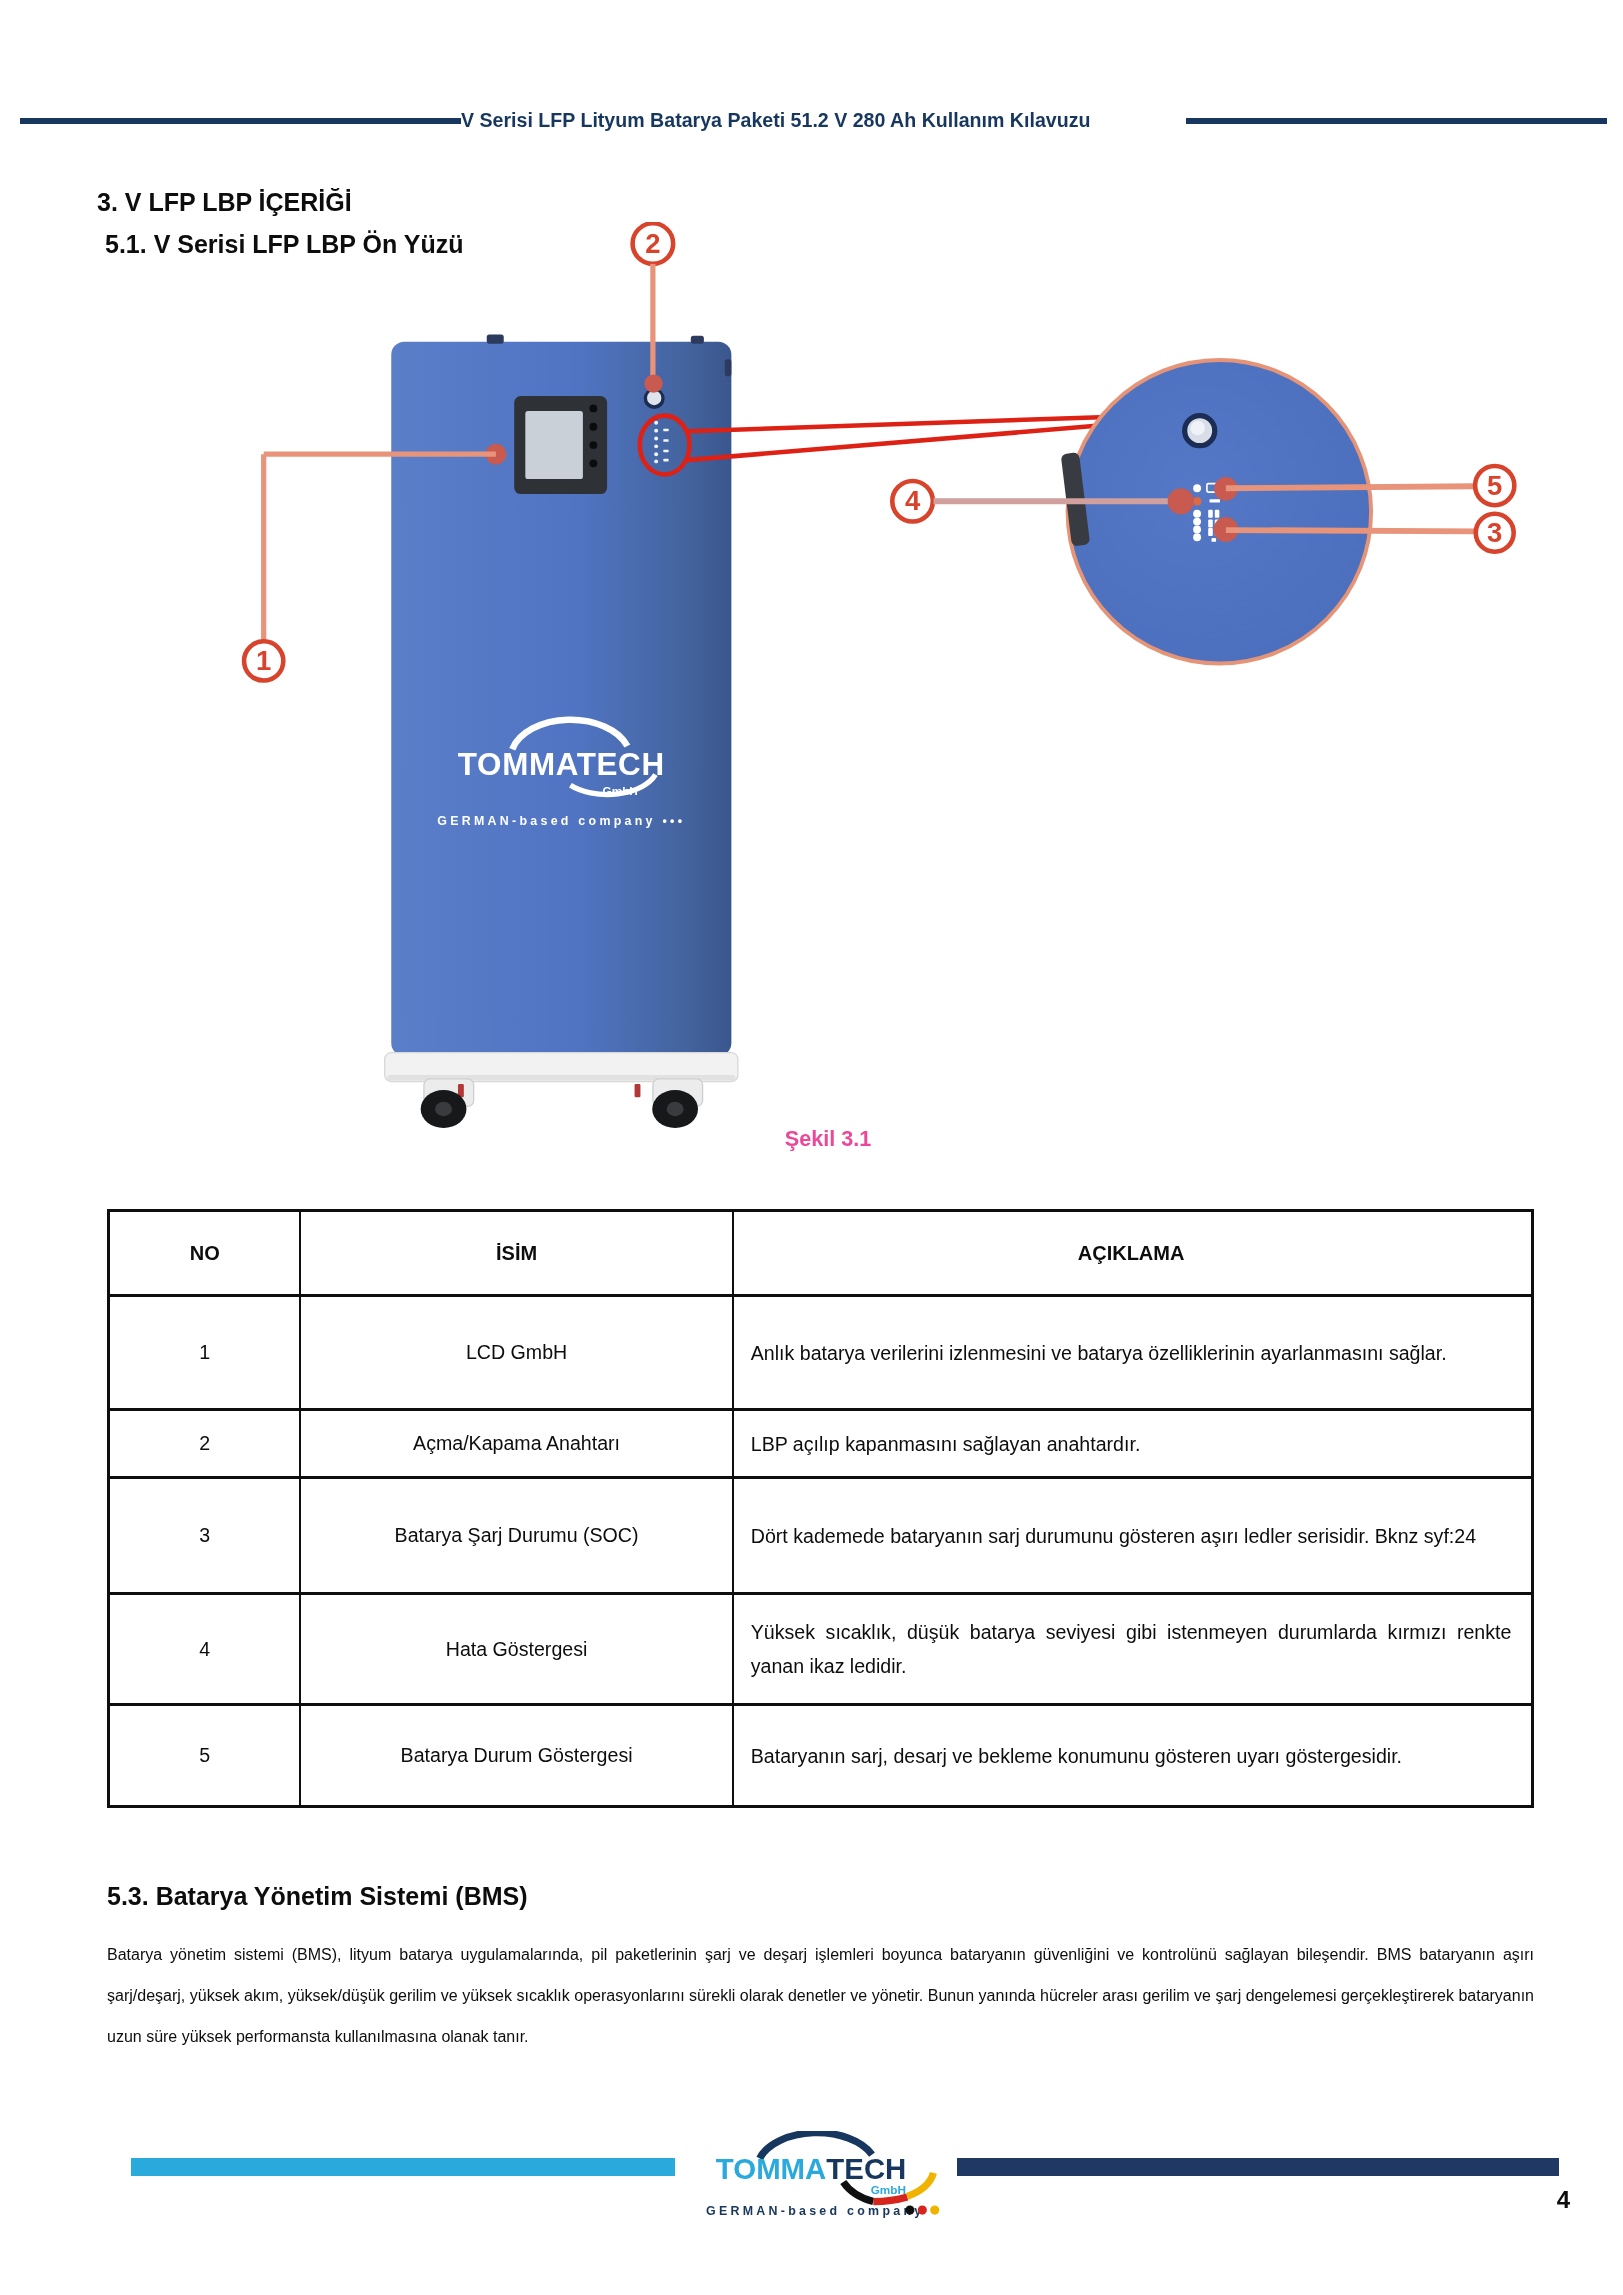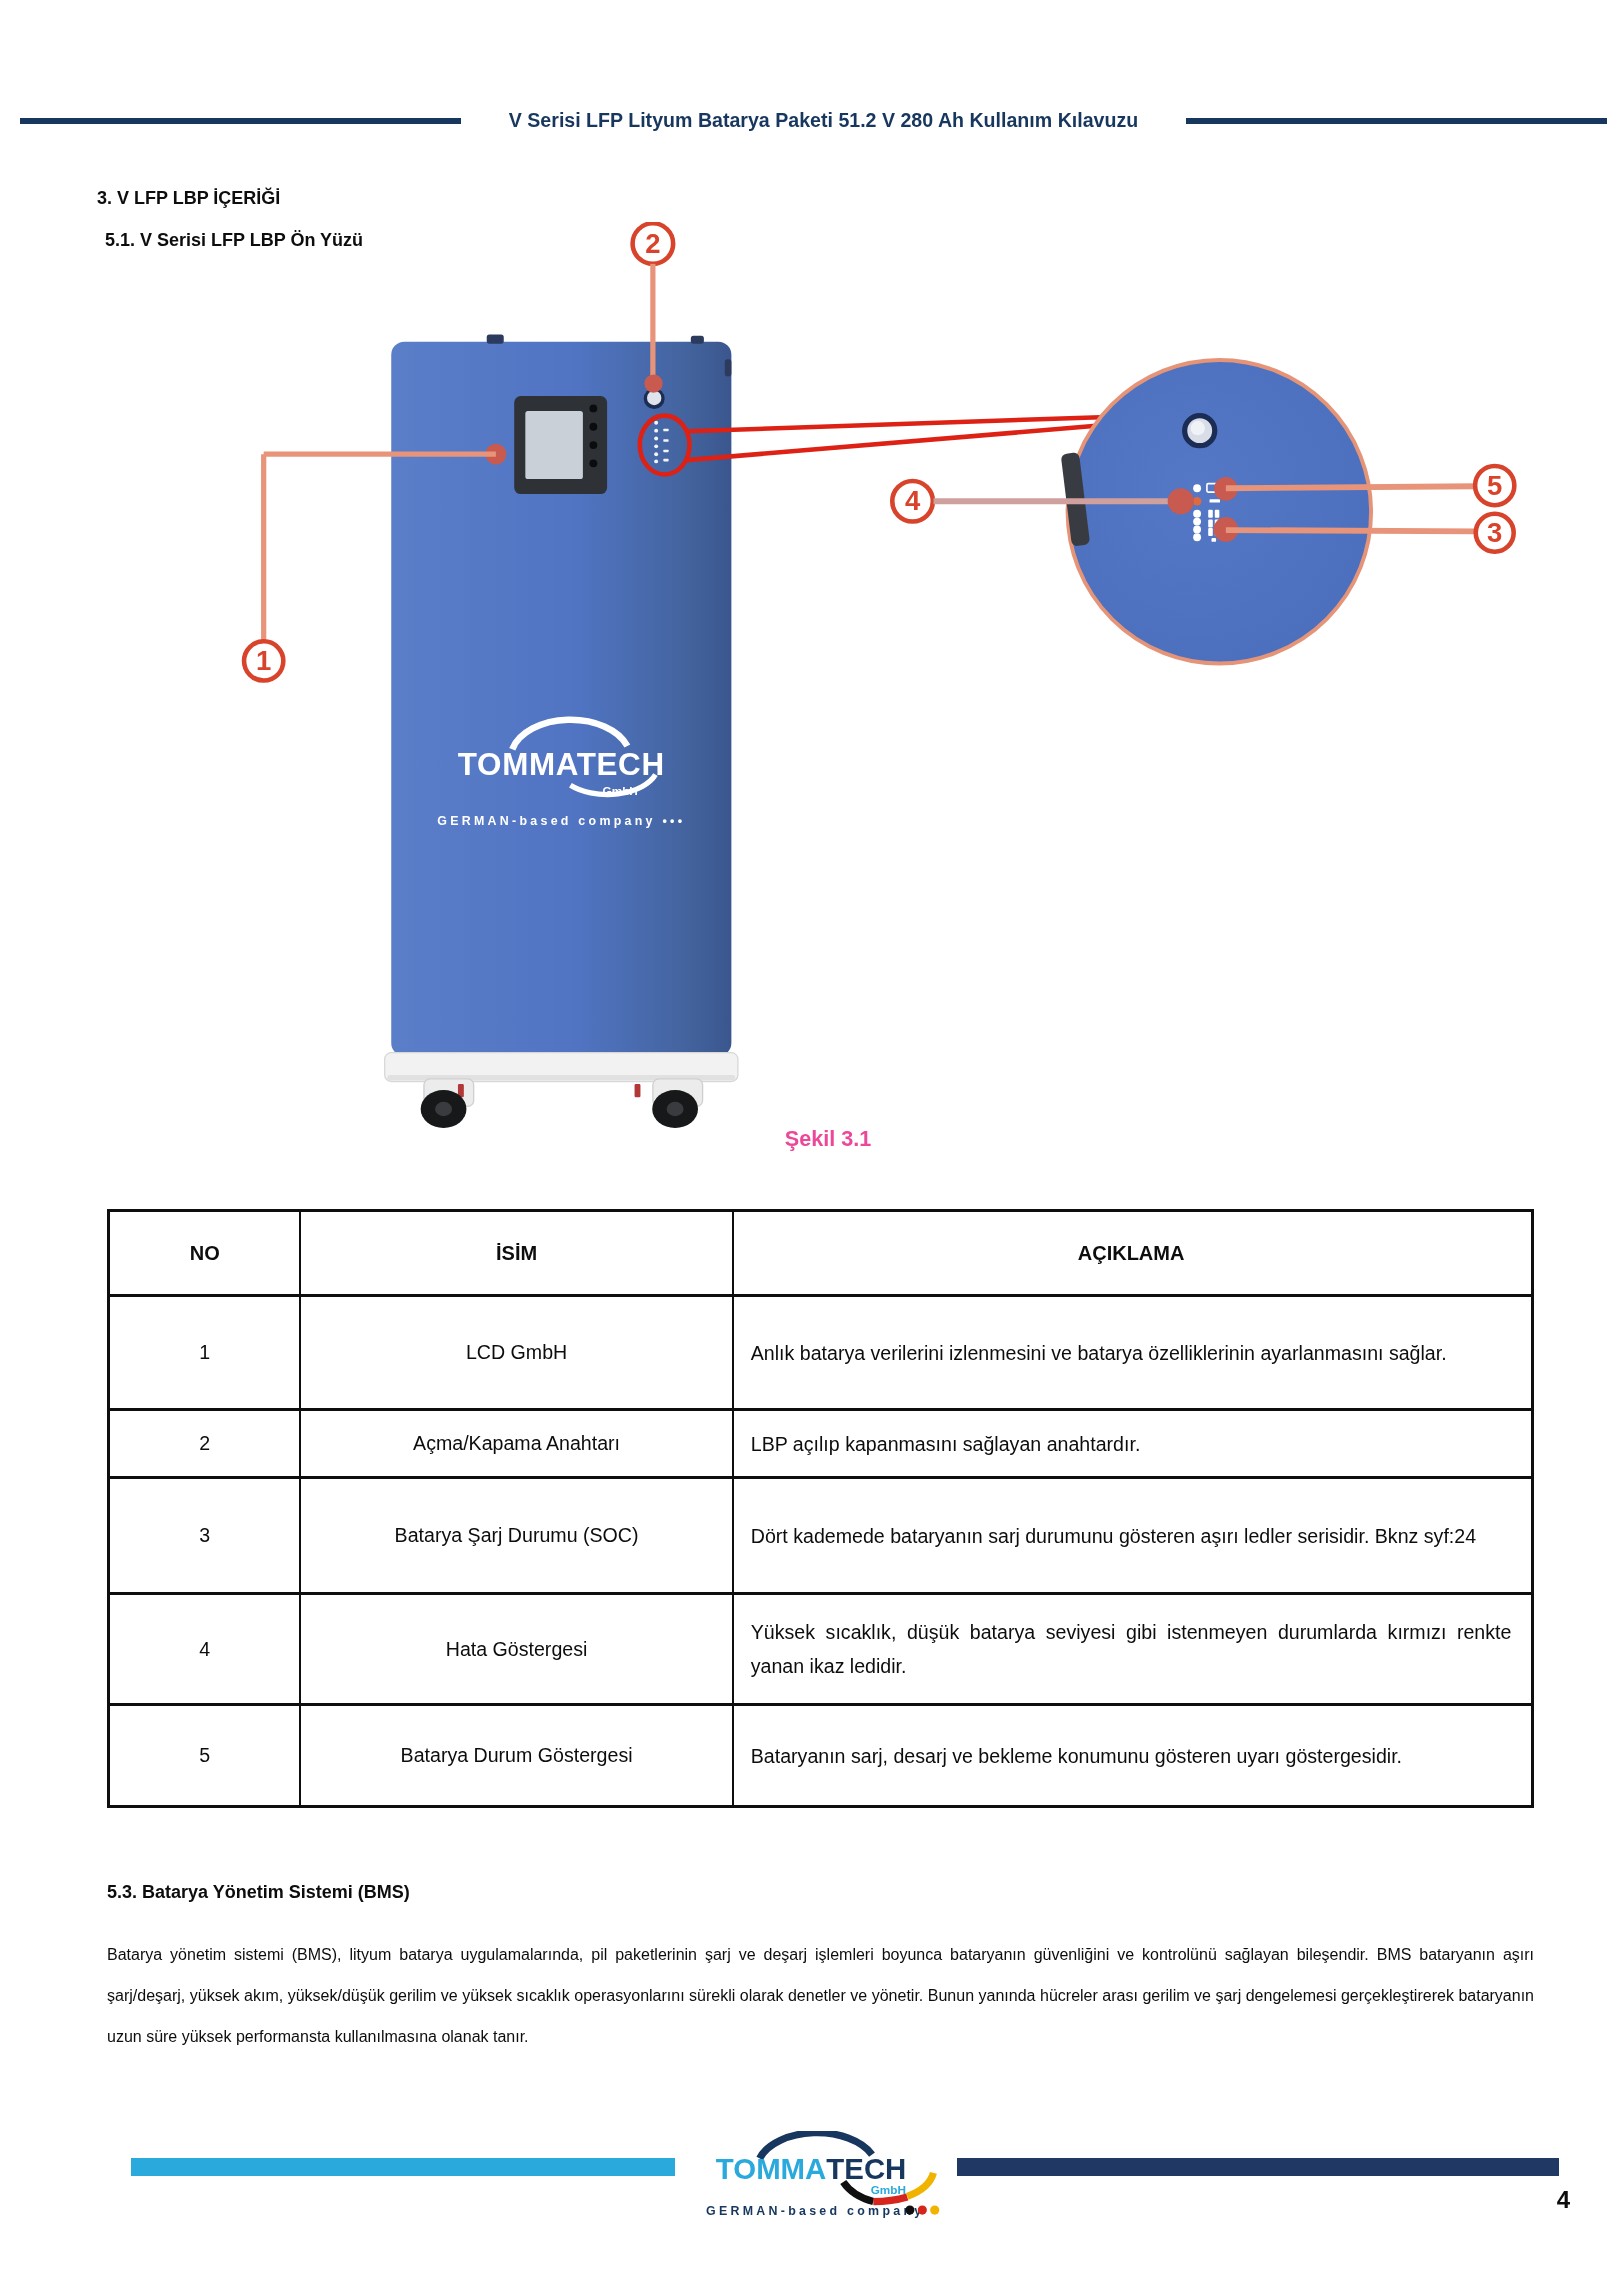--- a/index.html
+++ b/index.html
@@ -4,23 +4,23 @@
 <style>
   html,body{margin:0;padding:0;background:#888;}
   .page{position:relative;width:1623px;height:2295px;background:#ffffff;overflow:hidden;
         font-family:"Liberation Sans", sans-serif;color:#111;}
   
   .hdr{position:absolute;top:109px;left:0;width:1623px;height:23.6px;}
   .hdr-rule{position:absolute;top:9.2px;height:5.9px;background:#17375e;}
   .hdr-rule.left{left:19.6px;width:441px;}
   .hdr-rule.right{left:1186px;width:421px;}
   .hdr-title{position:absolute;left:461px;width:725px;top:0;height:23.6px;line-height:23.6px;
-             text-align:center;font-size:19.6px;font-weight:bold;color:#17375e;white-space:nowrap;}
-  
-  .h-sec{position:absolute;font-weight:bold;font-size:18px;color:#0d0d0d;white-space:nowrap;}
+             font-size:19.6px;font-weight:bold;color:#17375e;white-space:nowrap;}
+  
+  .h-sec{position:absolute;font-weight:bold;font-size:25px;color:#0d0d0d;white-space:nowrap;}
   #h3{left:97px;top:188px;}
   #h31{left:105px;top:230px;}
   #h32{left:107px;top:1882px;}
   
   .fig-svg{position:absolute;left:0;top:222px;width:1623px;height:955px;}
   .fig-caption{position:absolute;left:730px;top:1126px;width:196px;text-align:center;
                font-size:21.6px;font-weight:bold;color:#ec4899;}
   
   .tbl{position:absolute;left:107px;top:1209px;width:1427px;border-collapse:collapse;table-layout:fixed;}
   .tbl td,.tbl th{border:2px solid #0e0e0e;border-top-width:3.3px;border-bottom-width:3.3px;

